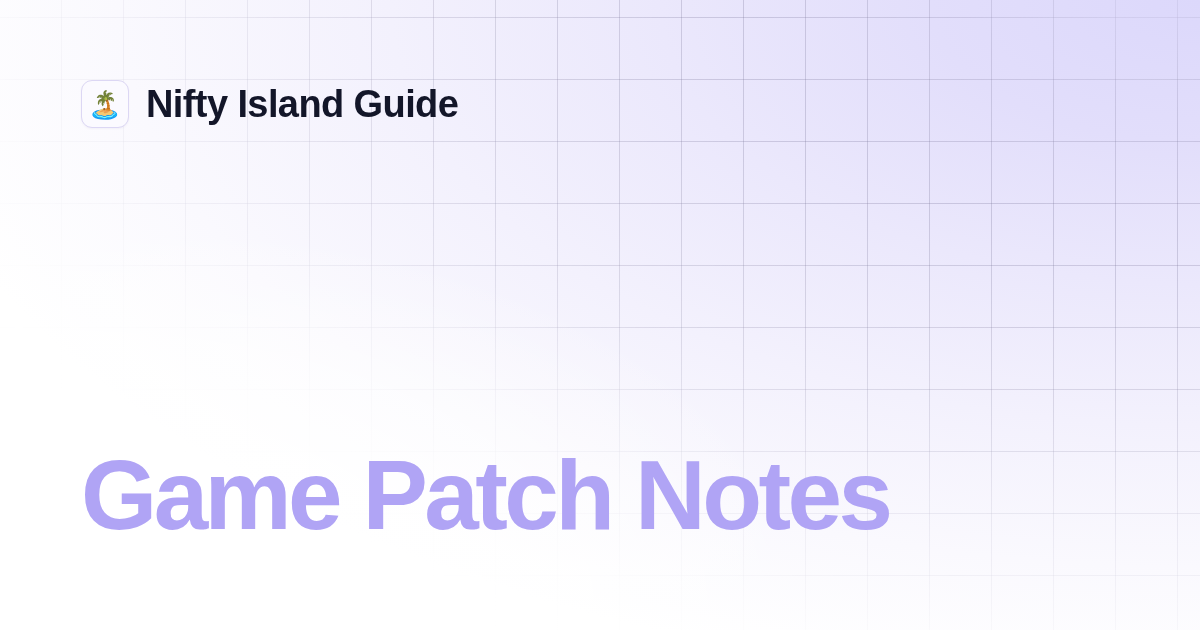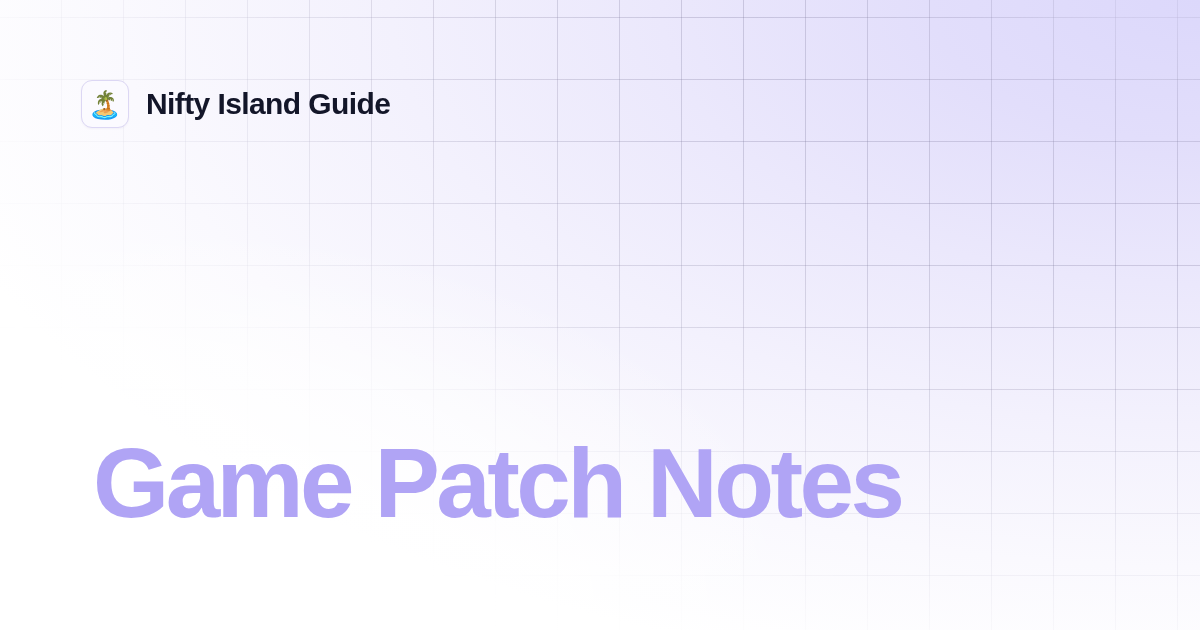--- a/index.html
+++ b/index.html
@@ -106,33 +106,33 @@
   }
 
   .brand-badge-emoji {
     font-family: "DejaVu Sans", sans-serif;
     font-size: 27px;
     line-height: 1;
     display: block;
   }
 
   .brand-name {
-    font-size: 30px;
+    font-size: 38px;
     font-weight: 700;
     letter-spacing: -0.6px;
     color: #131629;
     white-space: nowrap;
   }
 
   
   .hero-title {
     position: absolute;
     left: 81px;
     bottom: 84px;
-    margin: 12px;
+    margin: 0;
     font-size: 98px;
     font-weight: 700;
     line-height: 1.02;
     letter-spacing: -3.6px;
     color: #b0a4f5;
     white-space: nowrap;
   }
 </style>
 </head>
 <body>

